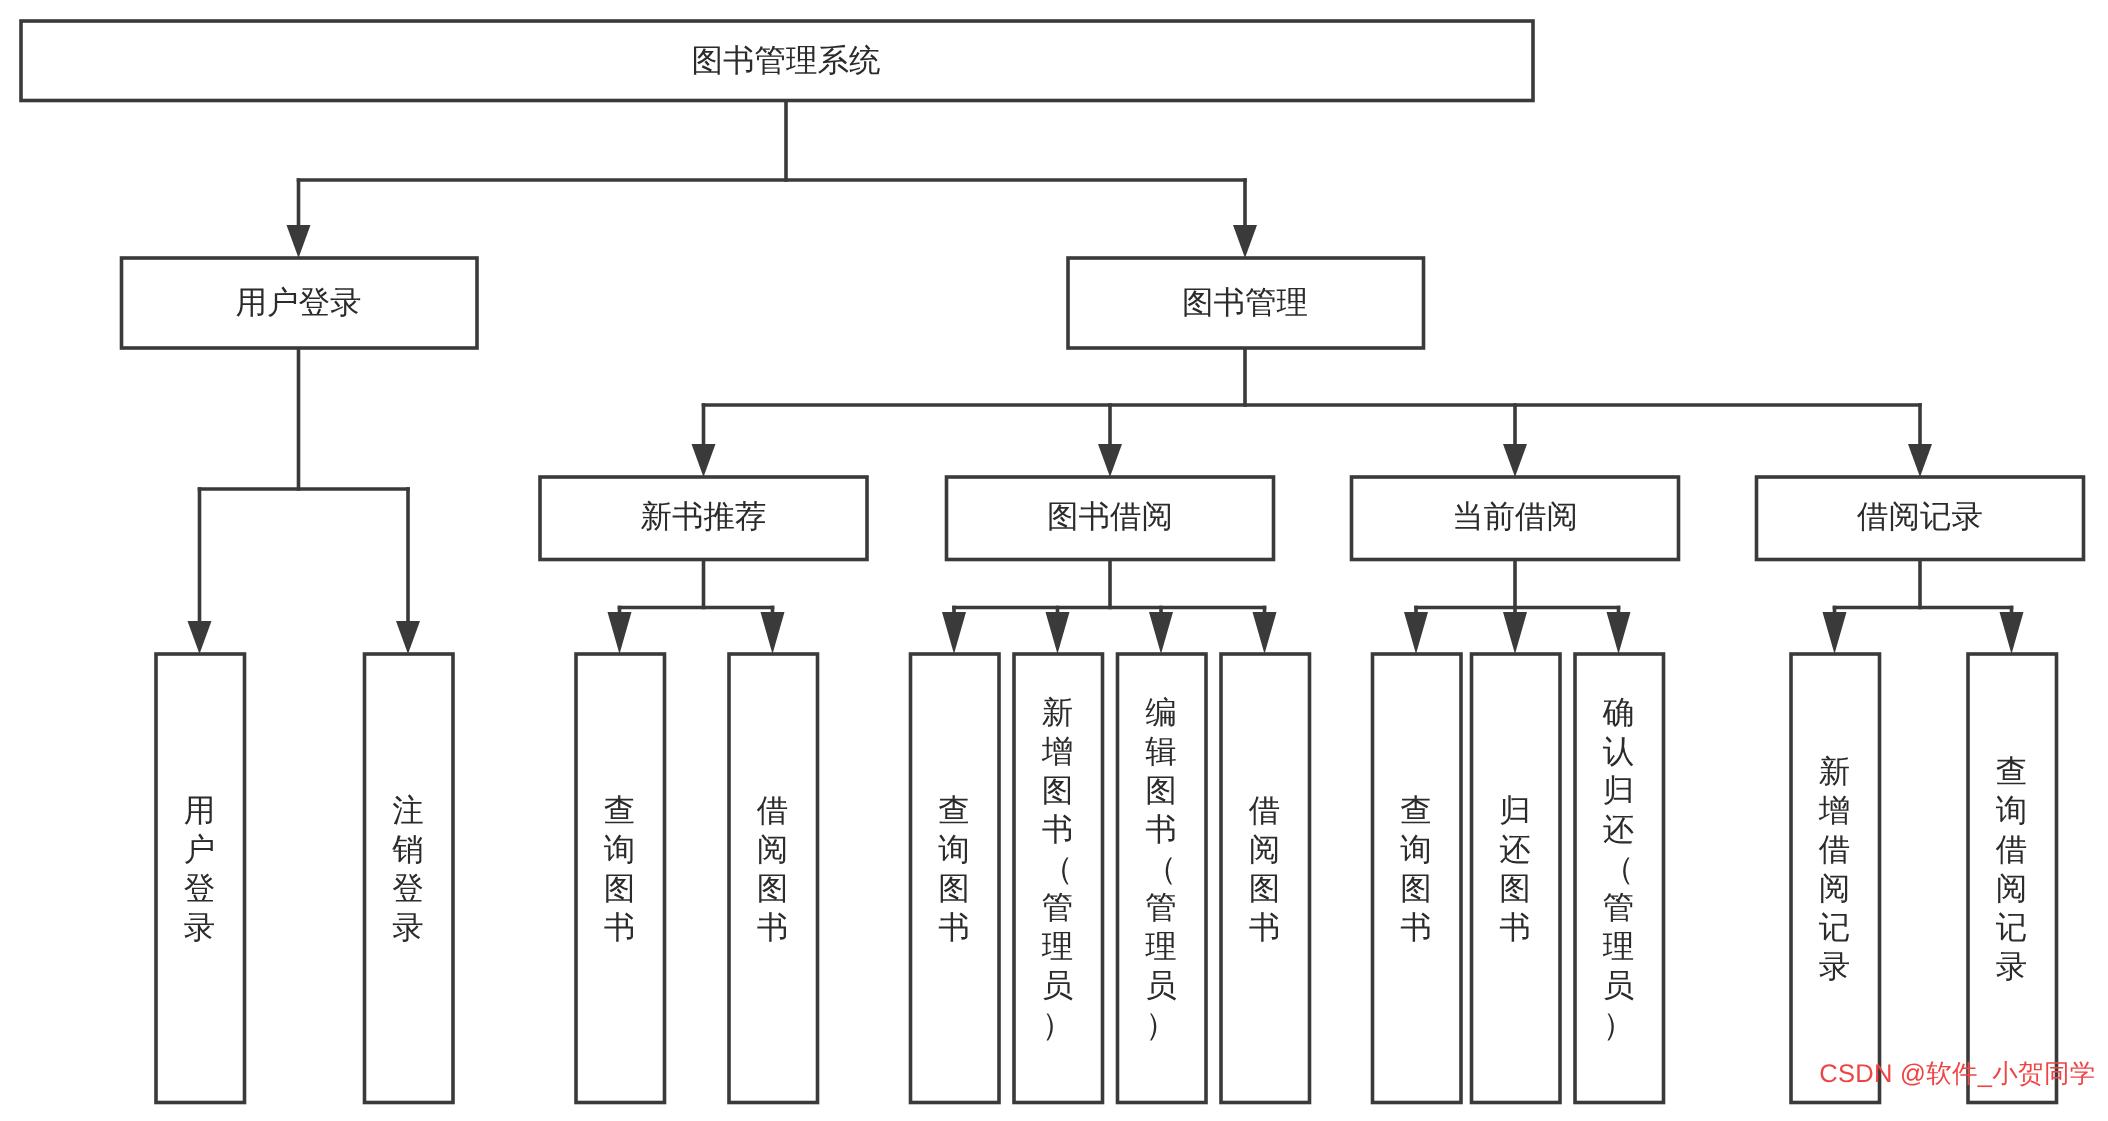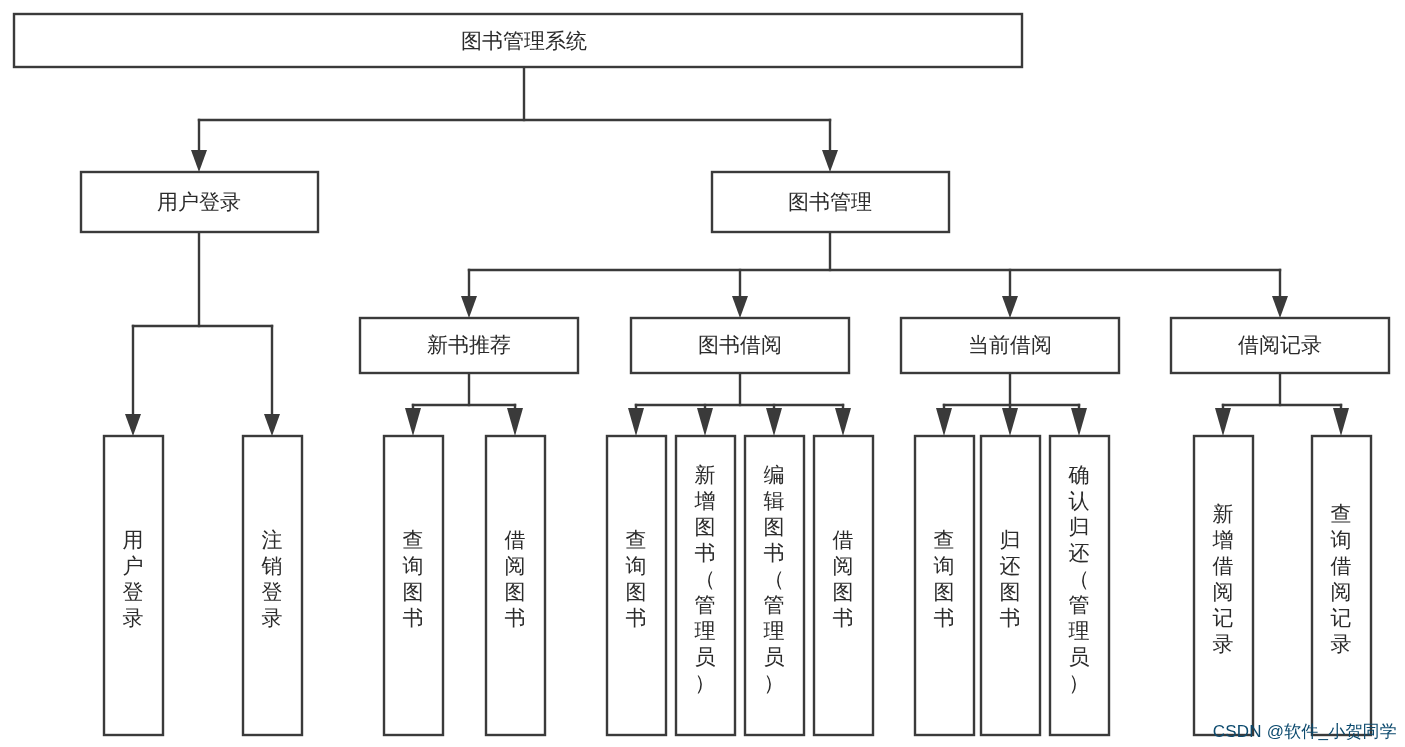--- a/index.html
+++ b/index.html
@@ -51,24 +51,24 @@
   }
   .node-label-vertical {
     fill: #2b2b2b;
     font-family: "Liberation Sans", "DejaVu Sans", sans-serif;
     font-size: 21px;
     text-anchor: middle;
   }
   .watermark-text {
     position: absolute;
     right: 8px;
-    bottom: 4px;
+    bottom: 20px;
     font-family: "Liberation Sans", "DejaVu Sans", sans-serif;
     font-size: 17px;
-    color: #0c4a6e;
+    color: #ef4444;
     white-space: nowrap;
     letter-spacing: 0.2px;
   }
 </style>
 </head>
 <body>
 
 <div id="diagram-root">
 
   <svg class="diagram-canvas" viewBox="0 0 1405 747">

